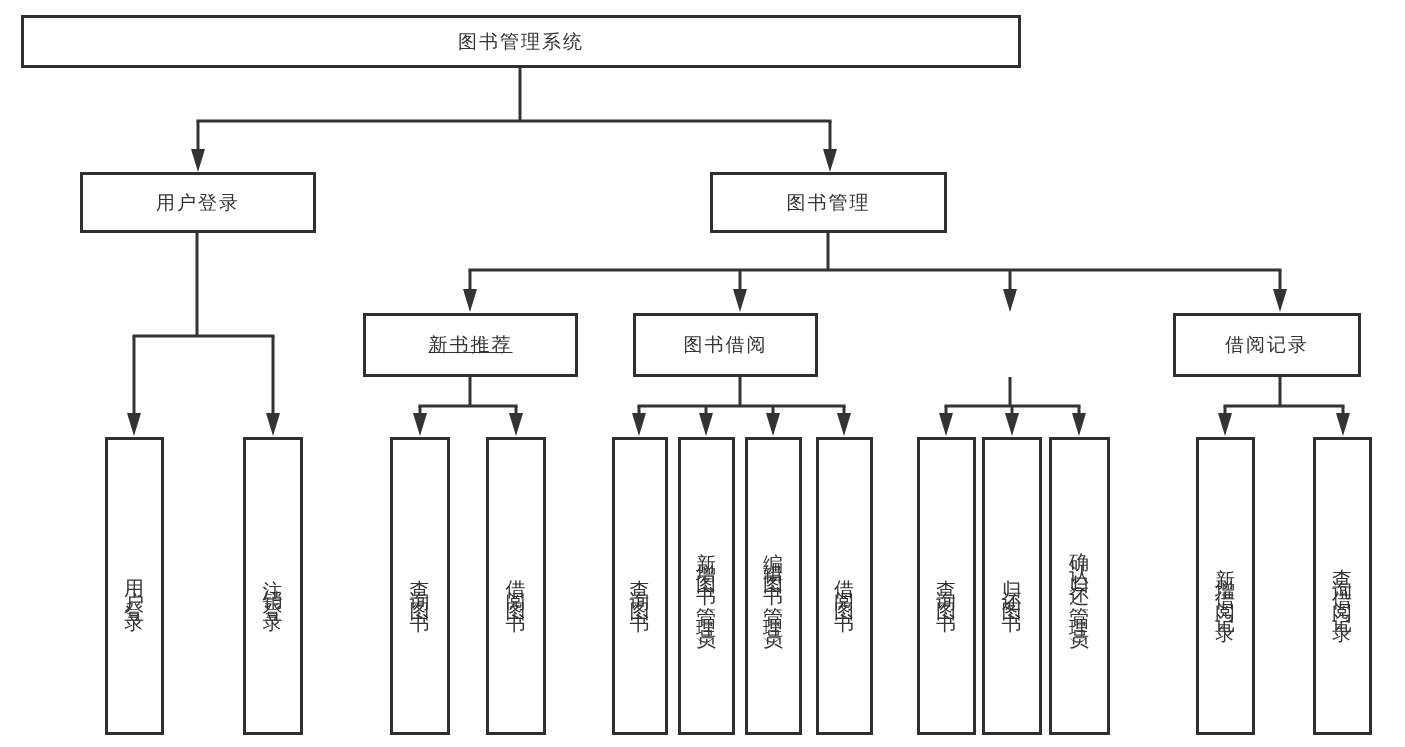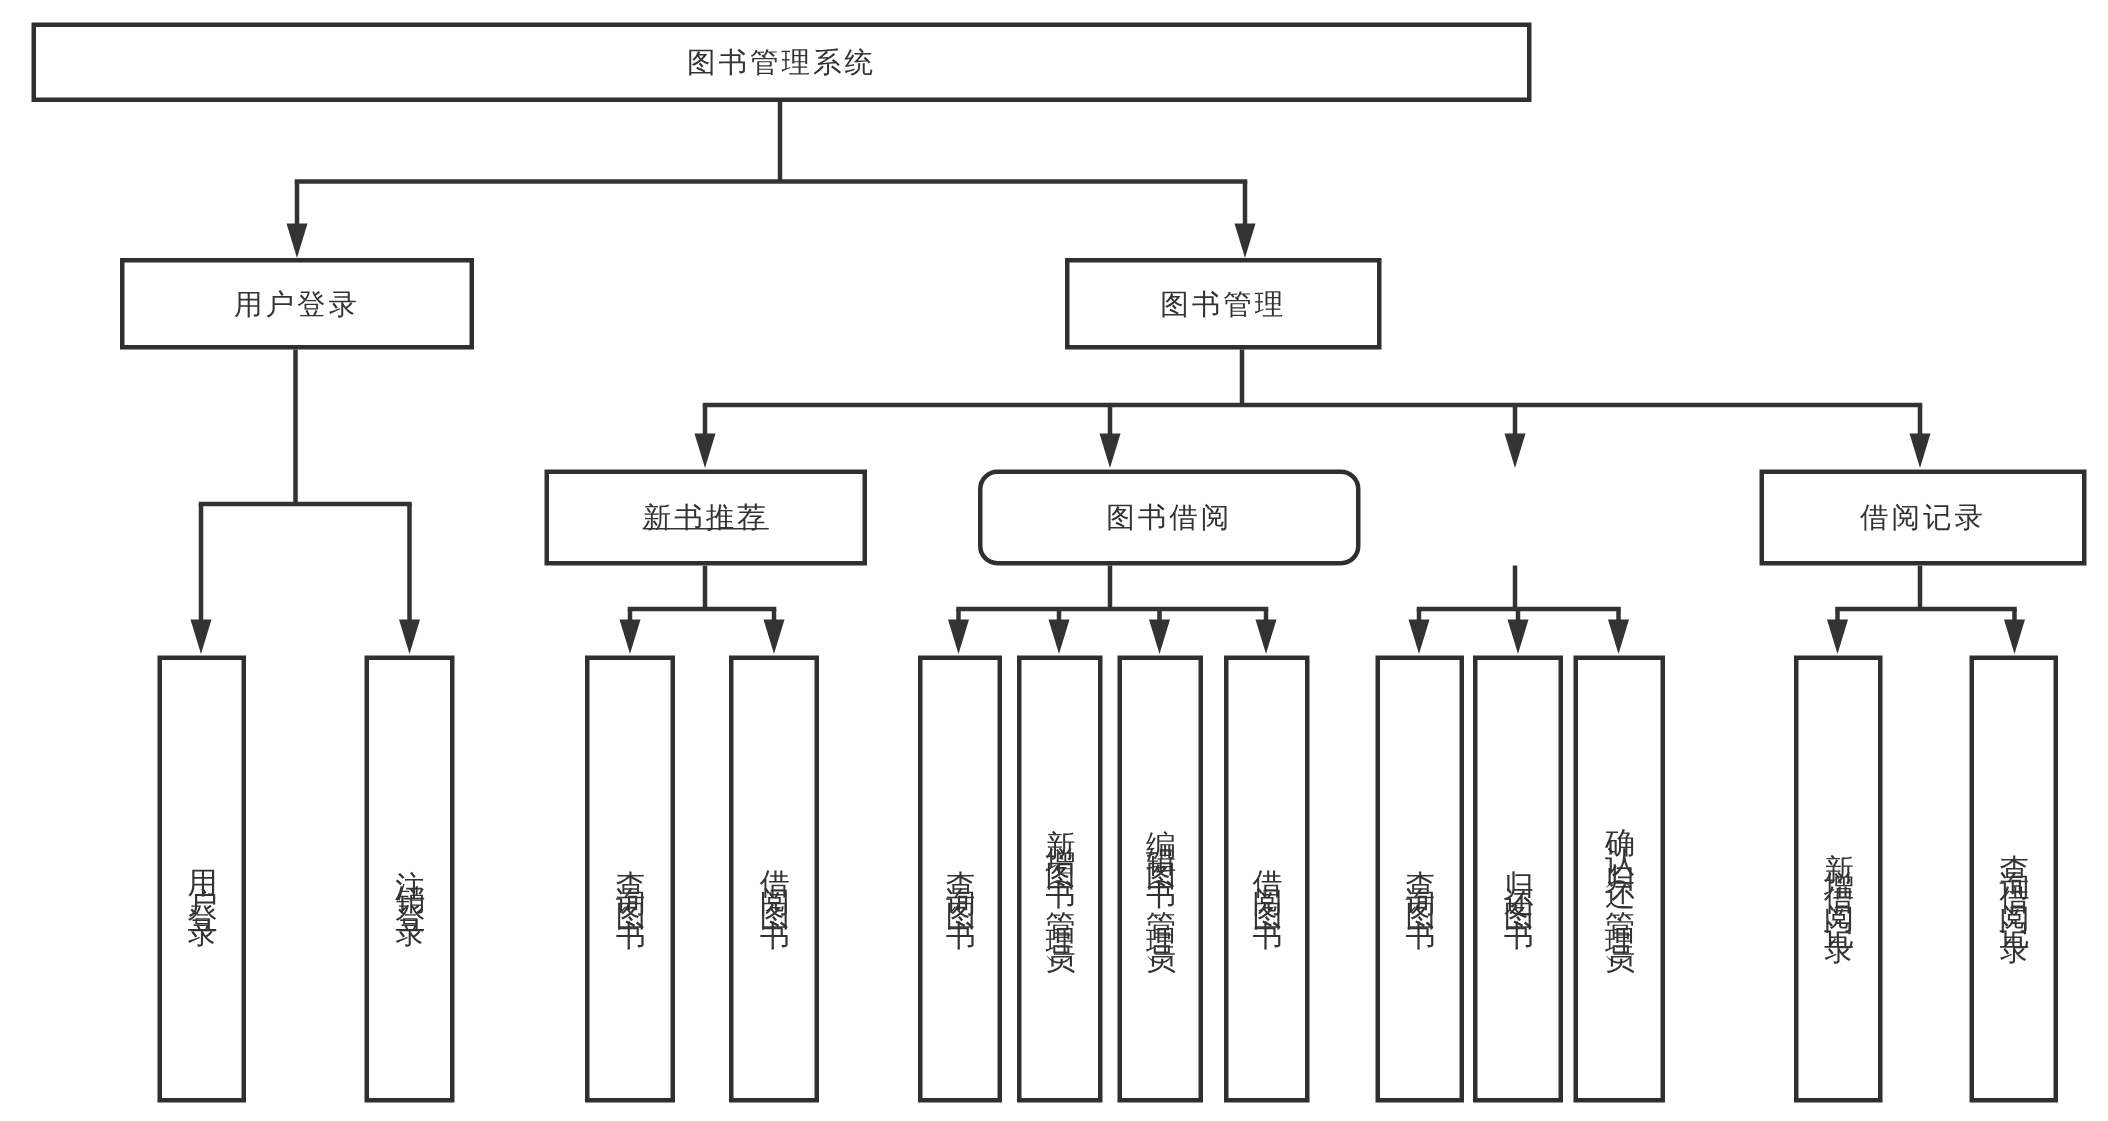--- a/index.html
+++ b/index.html
@@ -113,25 +113,25 @@
       <polygon points="1005,413 1019,413 1012,436"></polygon>
       <polygon points="1072,413 1086,413 1079,436"></polygon>
       <polygon points="1218,413 1232,413 1225,436"></polygon>
       <polygon points="1336,413 1350,413 1343,436"></polygon>
     </g>
   </svg>
 
   <div class="node h-node" style="left:21px;top:15px;width:1000px;height:53px;">图书管理系统</div>
 
   <div class="node h-node" style="left:80px;top:172px;width:236px;height:61px;">用户登录</div>
-  <div class="node h-node" style="left:710px;top:172px;width:211px;height:61px;">图书管理</div>
+  <div class="node h-node" style="left:710px;top:172px;width:237px;height:61px;">图书管理</div>
 
   <div class="node h-node" style="left:363px;top:313px;width:215px;height:64px;text-decoration:underline;">新书推荐</div>
-  <div class="node h-node" style="left:652px;top:313px;width:255px;height:64px;border-radius:13px;">图书借阅</div>
-  <div class="node h-node" style="left:1173px;top:313px;width:218px;height:64px;">借阅记录</div>
+  <div class="node h-node" style="left:633px;top:313px;width:185px;height:64px;">图书借阅</div>
+  <div class="node h-node" style="left:1173px;top:313px;width:188px;height:64px;">借阅记录</div>
 
   <div class="node v-node" style="left:105px;width:59px;">用户登录</div>
   <div class="node v-node" style="left:243px;width:60px;">注销登录</div>
 
   <div class="node v-node" style="left:390px;width:60px;">查询图书</div>
   <div class="node v-node" style="left:486px;width:60px;">借阅图书</div>
 
   <div class="node v-node" style="left:612px;width:56px;">查询图书</div>
   <div class="node v-node" style="left:678px;width:57px;">新增图书（管理员）</div>
   <div class="node v-node" style="left:745px;width:57px;">编辑图书（管理员）</div>

